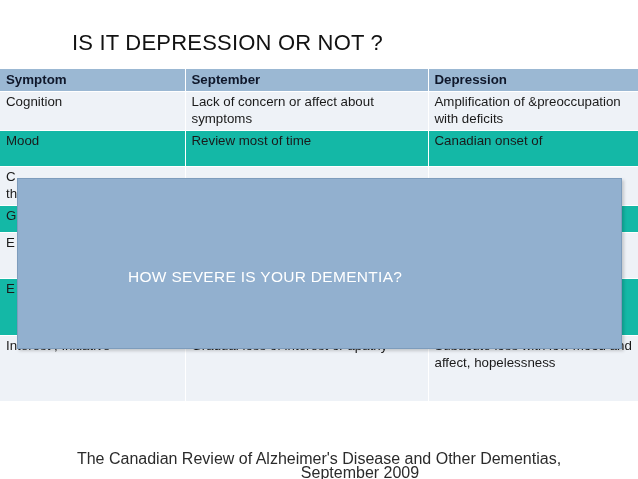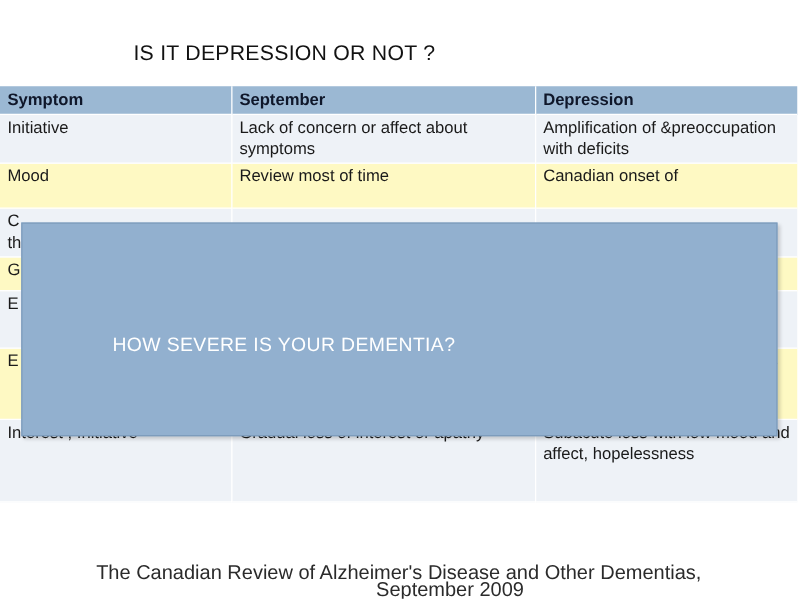--- a/index.html
+++ b/index.html
@@ -23,21 +23,21 @@
     overflow: hidden;
   }
 
   
   #slide-title {
     position: absolute;
     left: 0;
     top: 28px;
     width: 455px;
     text-align: center;
-    font-size: 17px;
+    font-size: 22px;
     line-height: 30px;
     color: #121212;
     font-weight: normal;
     letter-spacing: 0.2px;
     white-space: nowrap;
   }
 
   
   #comparison-table {
     position: absolute;
@@ -72,21 +72,21 @@
     font-weight: bold;
     font-size: 13.3px;
     height: 20px;
     line-height: 19px;
     padding-top: 1px;
     padding-bottom: 1px;
     border-bottom: 1px solid #ffffff;
   }
 
   #comparison-table tbody tr.band-a td { background: #eef2f7; }
-  #comparison-table tbody tr.band-b td { background: #fef9c3; margin-top: 24px; }
+  #comparison-table tbody tr.band-b td { background: #14b8a6; margin-top: 24px; }
 
   
   #overlay-box {
     position: absolute;
     left: 17px;
     top: 178px;
     width: 605px;
     height: 171px;
     background: #92b0cf;
     border: 1px solid #7d9cbc;
@@ -95,21 +95,21 @@
     display: flex;
     align-items: center;
     justify-content: flex-start;
   }
   #overlay-text {
     color: #ffffff;
     font-size: 15.5px;
     line-height: 20px;
     letter-spacing: 0.3px;
     white-space: nowrap;
-    margin-left: 72px;
+    margin-left: 110px;
     margin-top: 26px;
   }
 
   
   #source-footer {
     position: absolute;
     left: 0;
     top: 452px;
     width: 638px;
     text-align: center;
@@ -138,21 +138,21 @@
     </colgroup>
     <thead>
       <tr>
         <th>Symptom</th>
         <th>September</th>
         <th>Depression</th>
       </tr>
     </thead>
     <tbody>
       <tr class="band-a" style="height:38px">
-        <td>Initiative</td>
+        <td>Cognition</td>
         <td>Lack of concern or affect about symptoms</td>
         <td>Amplification of &amp;preoccupation with deficits</td>
       </tr>
       <tr class="band-b" style="height:36px">
         <td>Mood</td>
         <td>Review most of time</td>
         <td>Canadian onset of</td>
       </tr>
       <tr class="band-a" style="height:37px">
         <td><span>C</span><br><span>th</span></td>

